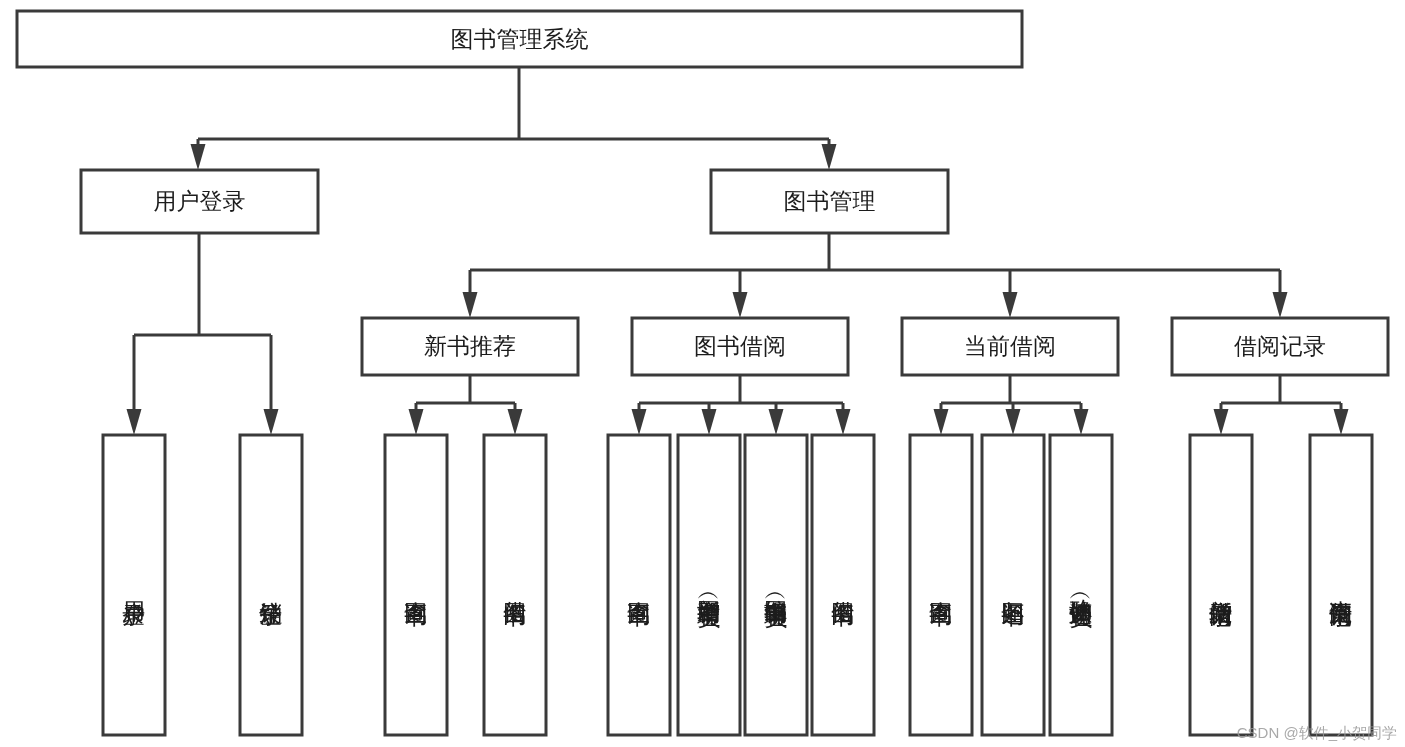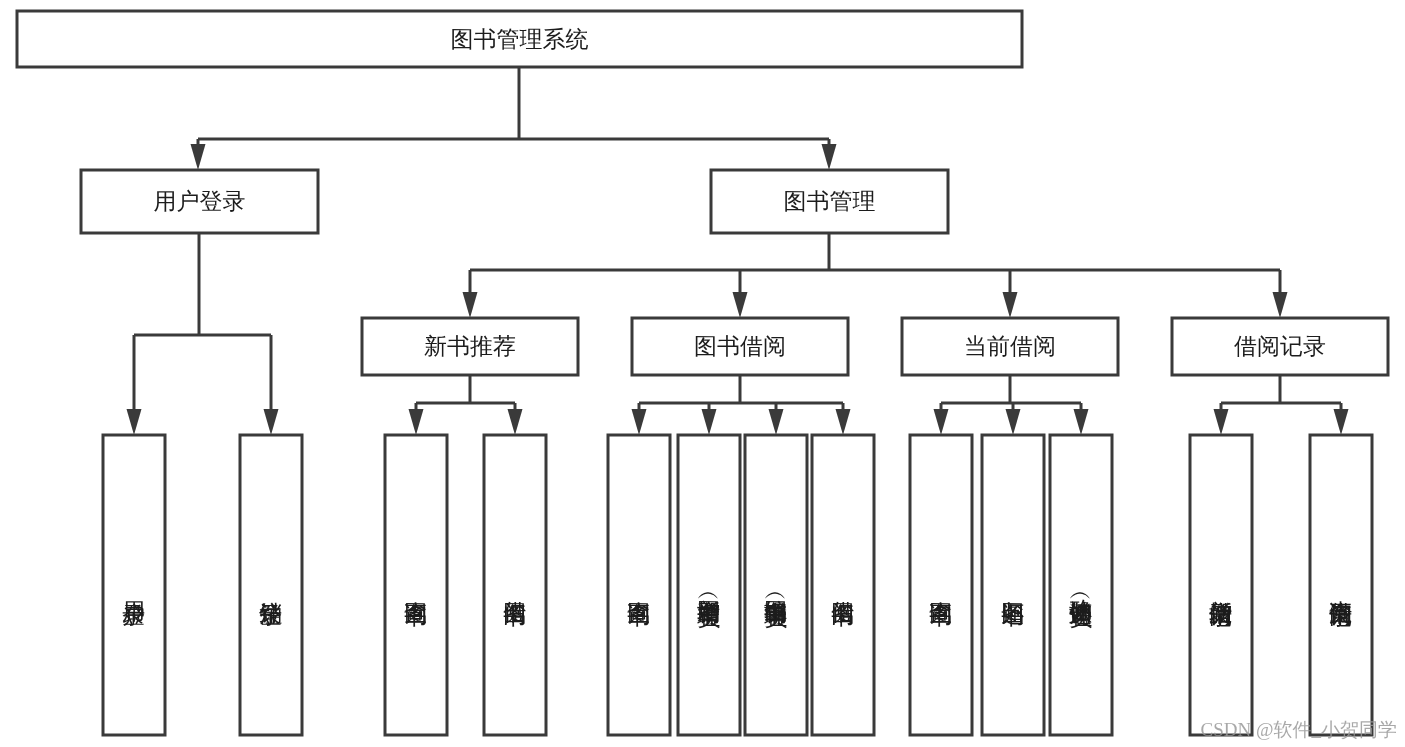--- a/index.html
+++ b/index.html
@@ -62,22 +62,22 @@
     line-height: 1.06;
     color: #1c1c1c;
     letter-spacing: 1px;
     white-space: nowrap;
     pointer-events: none;
   }
   .watermark {
     position: absolute;
     right: 8px;
     bottom: 4px;
-    font-family: Liberation Serif, serif;
-    font-size: 19px;
+    font-family: Liberation Sans, sans-serif;
+    font-size: 15px;
     color: #9a9a9a;
     opacity: 0.85;
     white-space: nowrap;
   }
 </style>
 </head>
 <body>
 
 <div id="diagram-root">
 

